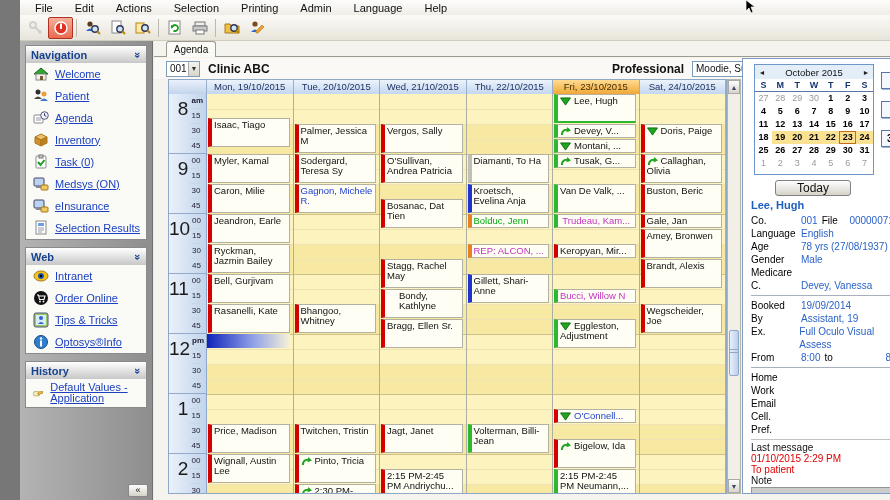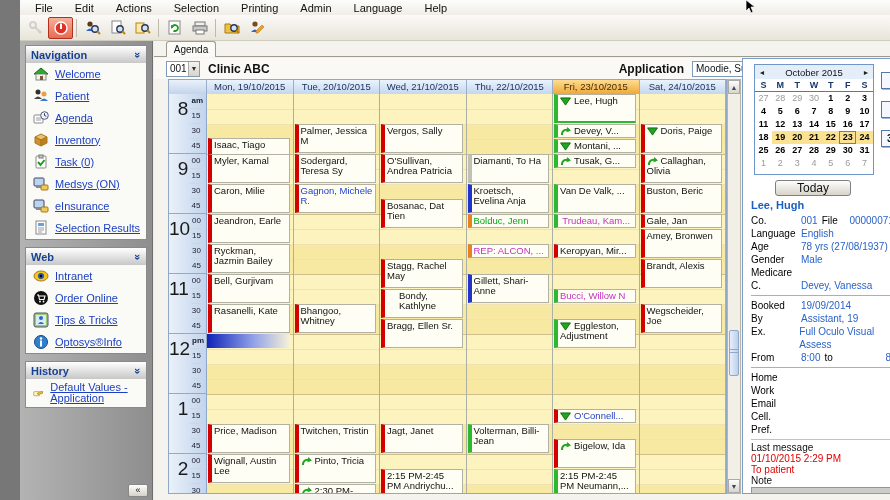--- a/index.html
+++ b/index.html
@@ -347,21 +347,21 @@
     <div class="tabstrip">
       <div class="tab">Agenda</div>
     </div>
 
     <div class="agendahead">
       <div class="clinic-select">
         <span class="v">001</span>
         <span class="ddarr">▼</span>
       </div>
       <div class="clinicname">Clinic ABC</div>
-      <div class="proflabel">Application</div>
+      <div class="proflabel">Professional</div>
       <div class="prof-select">
         <span class="v">Moodie, Susanna</span>
         <span class="ddarr">▼</span>
       </div>
       <div class="profbtn">
         <svg width="14" height="14" viewBox="0 0 16 16">
           <circle cx="6" cy="5" r="2.6" fill="#7A4A20"></circle>
           <path d="M2,13 q4,-5 8,0 z" fill="#2E66C8"></path>
           <path d="M9 9 l2 3 l4 -6" stroke="#D00000" stroke-width="2" fill="none"></path>
         </svg>
@@ -464,21 +464,21 @@
             <div class="slot light qline"></div>
             <div class="slot dark qline"></div>
             <div class="slot dark qline"></div>
             <div class="slot light hline"></div>
             <div class="slot light qline"></div>
             <div class="slot dark qline"></div>
             <div class="slot dark qline"></div>
             <div class="slot light hline"></div>
             <div class="slot light qline"></div>
             <div class="slot dark qline"></div>
-            <div class="appt b-red" style="top: 44px; height: 29px;"><span>Isaac, Tiago</span></div>
+            <div class="appt b-red" style="top: 24px; height: 29px;"><span>Isaac, Tiago</span></div>
             <div class="appt b-red" style="top: 60px; height: 29px;"><span>Myler, Kamal</span></div>
             <div class="appt b-red" style="top: 90px; height: 29px;"><span>Caron, Milie</span></div>
             <div class="appt b-red" style="top: 150px; height: 29px;"><span>Ryckman, Jazmin Bailey</span></div>
             <div class="appt b-red" style="top: 120px; height: 29px;"><span>Jeandron, Earle</span></div>
             <div class="appt b-red" style="top: 180px; height: 29px;"><span>Bell, Gurjivam</span></div>
             <div class="appt b-red" style="top: 210px; height: 29px;"><span>Rasanelli, Kate</span></div>
             <div class="marker" style="top: 240px;"></div>
             <div class="appt b-red" style="top: 330px; height: 29px;"><span>Price, Madison</span></div>
             <div class="appt b-red" style="top: 360px; height: 29px;"><span>Wignall, Austin Lee</span></div>
           </div>

